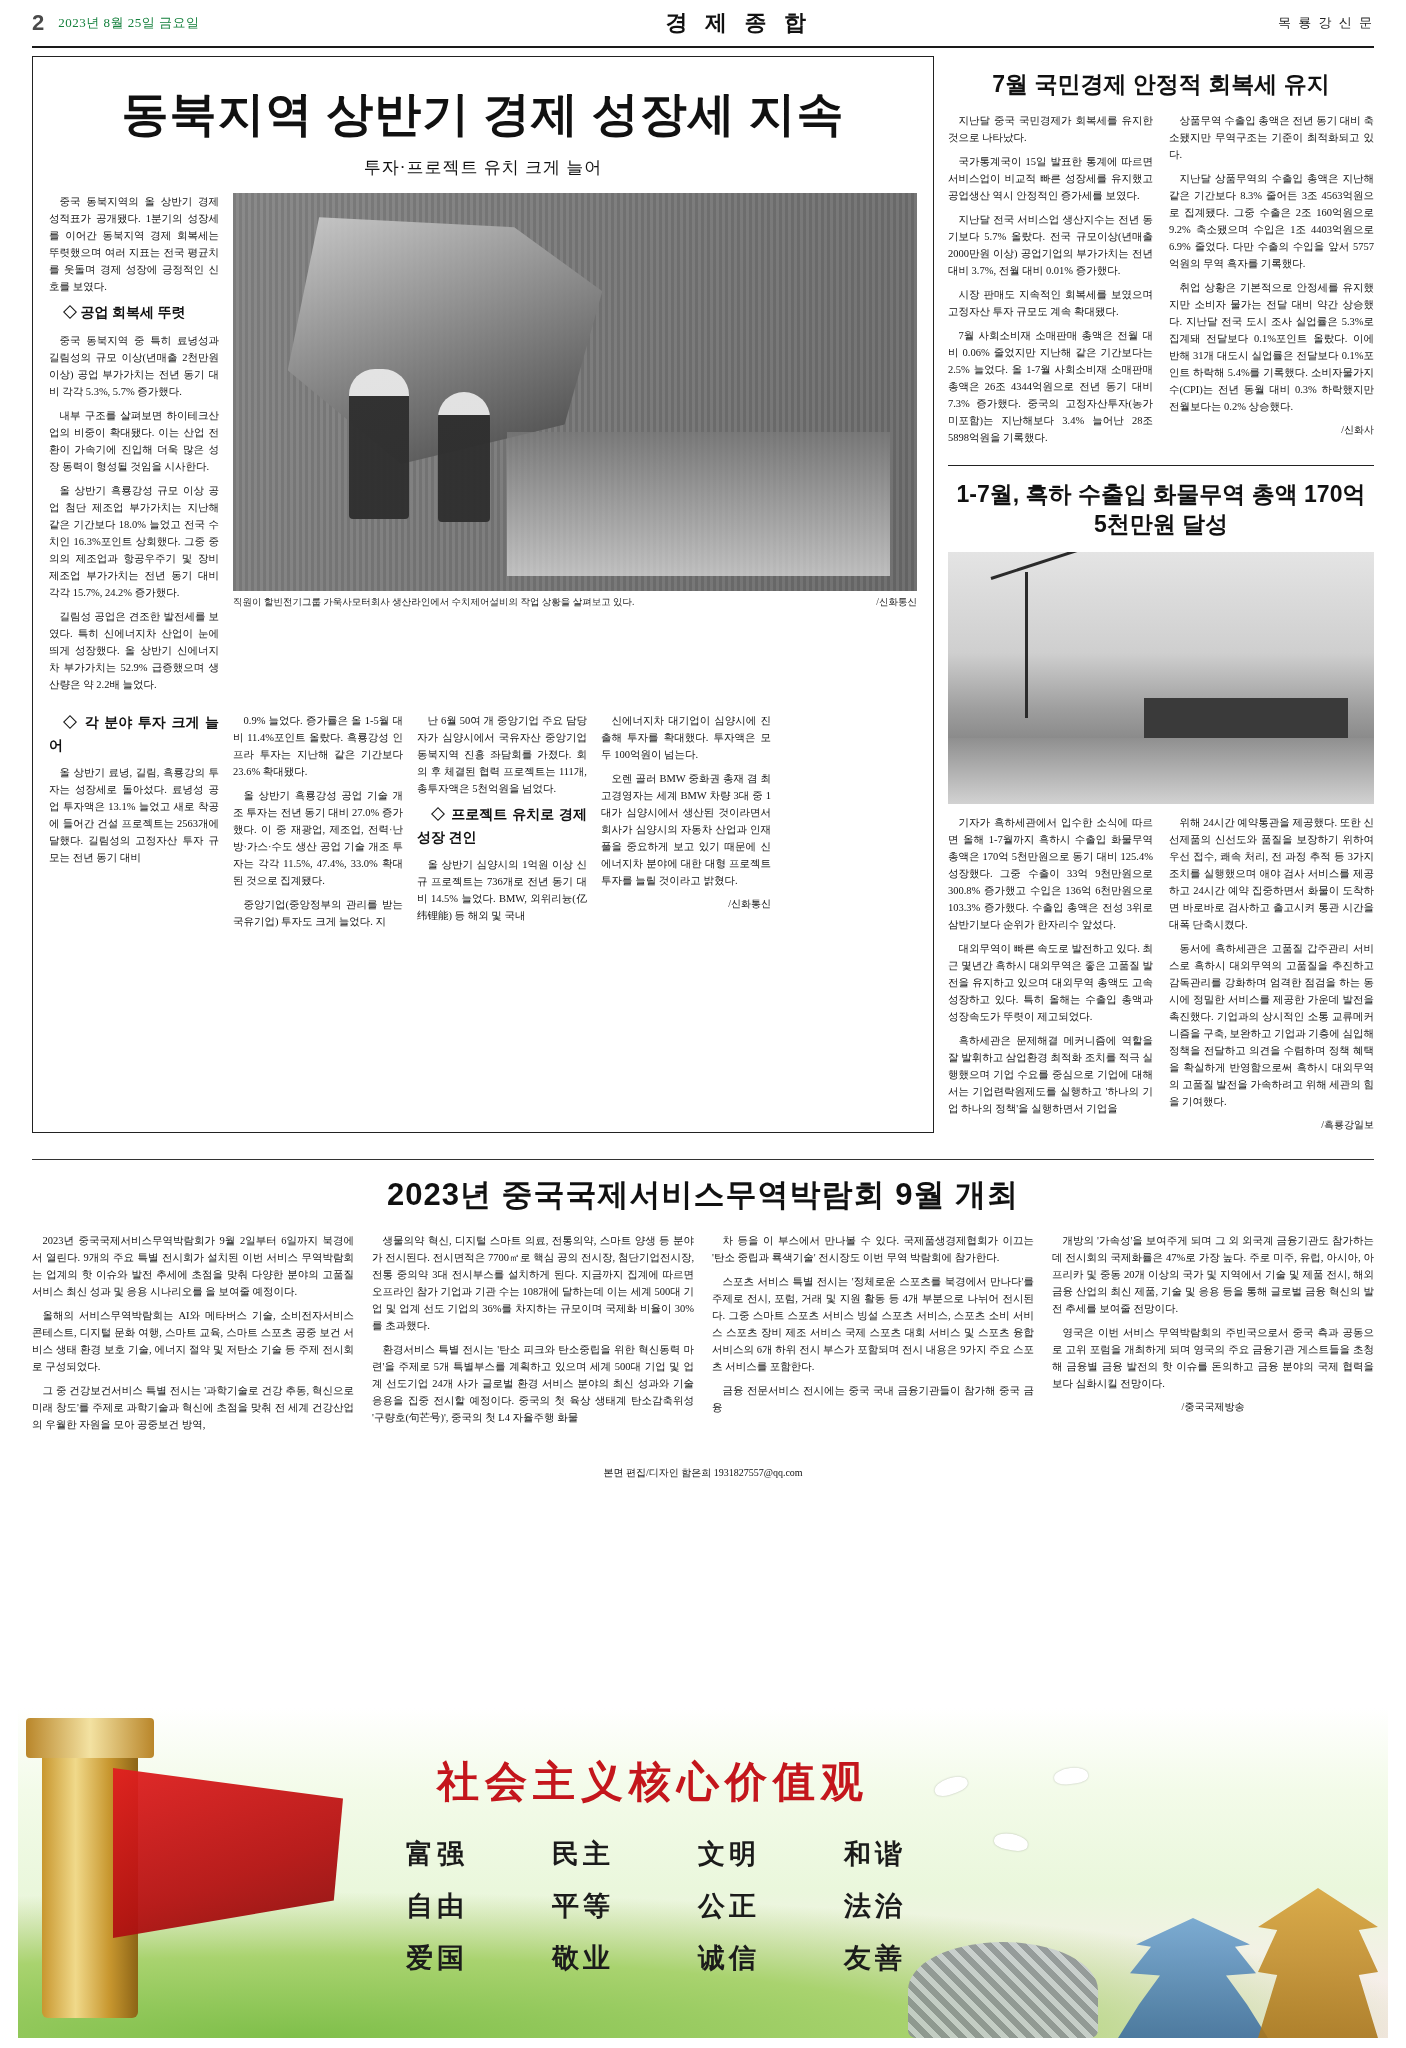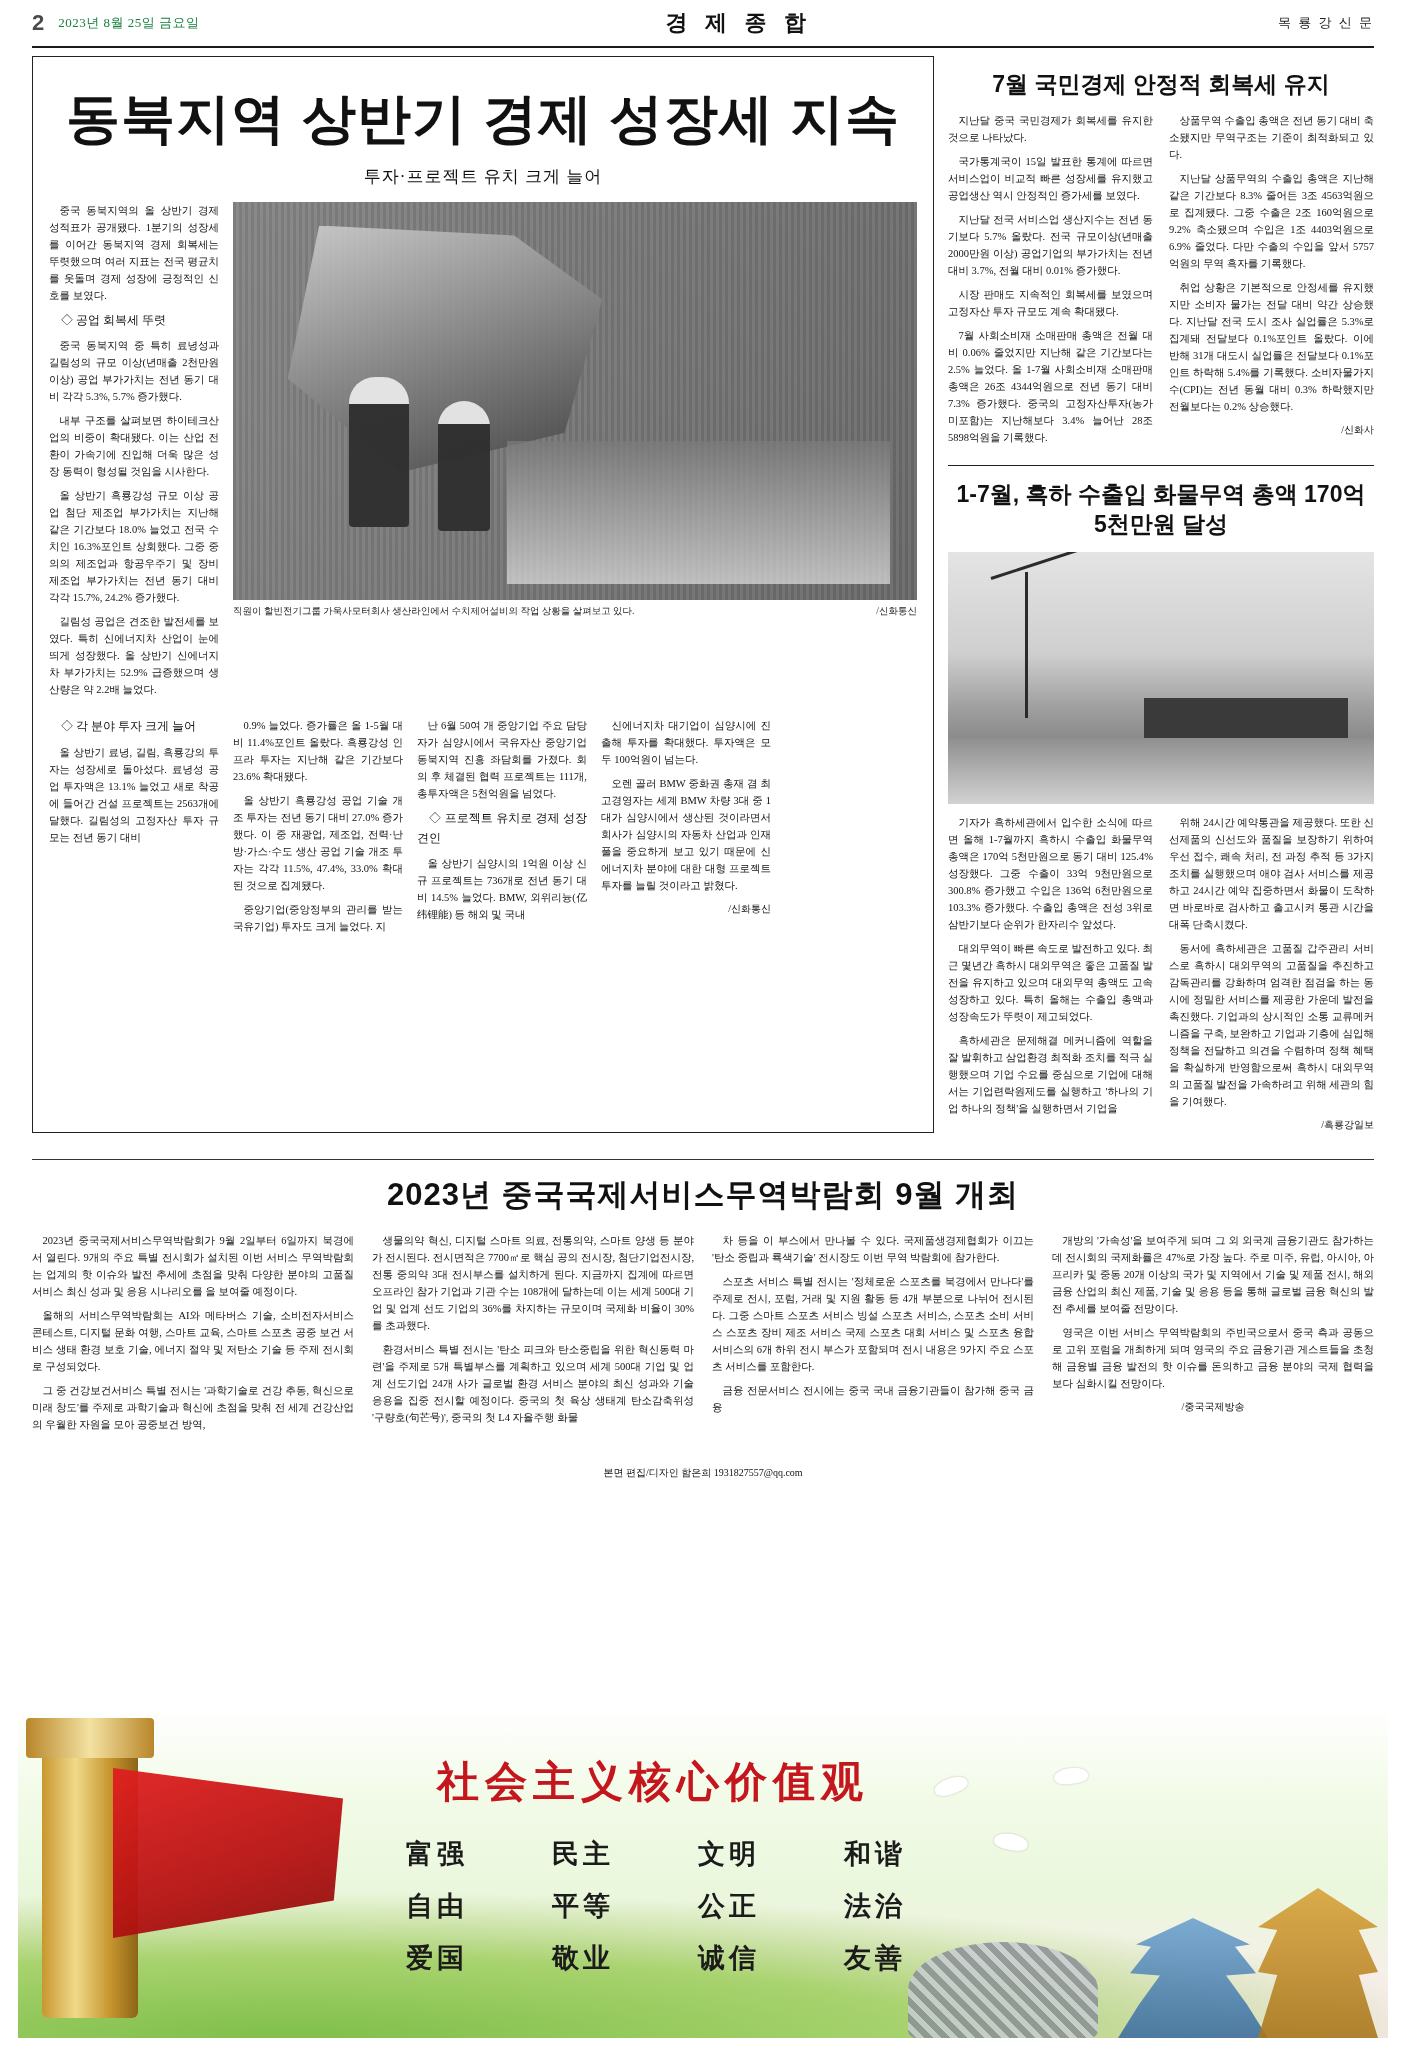--- a/index.html
+++ b/index.html
@@ -15,29 +15,29 @@
   .mh-right{font-size:13px;letter-spacing:2px;color:#222;}
   .rule{height:2px;background:#1a1a1a;margin:0 14px;}
   .rule.thin{height:1px;background:#333;}
 
   
   .top{display:flex;gap:14px;padding:8px 14px 0 14px;box-sizing:border-box;}
   .col-left{width:910px;border:1px solid #222;box-sizing:border-box;padding:14px 16px 10px 16px;}
   .col-right{width:430px;}
 
   .headline{
-    text-align:center;font-size:54px;font-weight:bold;letter-spacing:1px;
-    line-height:1.18;margin:16px 0 14px 0;font-family:Liberation Sans, sans-serif;
+    text-align:center;font-size:47px;font-weight:bold;letter-spacing:1px;
+    line-height:1.18;margin:16px 0 14px 0;font-family:Liberation Serif, serif;
   }
   .subhead{text-align:center;font-size:17px;margin-bottom:14px;letter-spacing:1px;}
 
   .lead-grid{display:flex;gap:14px;}
   .lead-col{width:170px;font-size:10.5px;line-height:1.62;text-align:justify;}
   .lead-col p{margin:0 0 7px 0;text-indent:1em;}
-  .sec-title{font-weight:normal;margin:9px 0 5px 0;text-indent:0;font-size:12px;}
+  .sec-title{font-weight:bold;margin:9px 0 5px 0;text-indent:0;font-size:14px;}
   .photo-wrap{flex:1;}
   .photo{
     width:100%;height:398px;
     background:
       linear-gradient(115deg,rgba(255,255,255,.10) 0%,rgba(0,0,0,.10) 100%),
       repeating-linear-gradient(90deg,#6e6e6e 0 3px,#7d7d7d 3px 6px),
       linear-gradient(180deg,#9a9a9a 0%,#6b6b6b 55%,#4a4a4a 100%);
     position:relative;overflow:hidden;
   }
   .photo:before{

